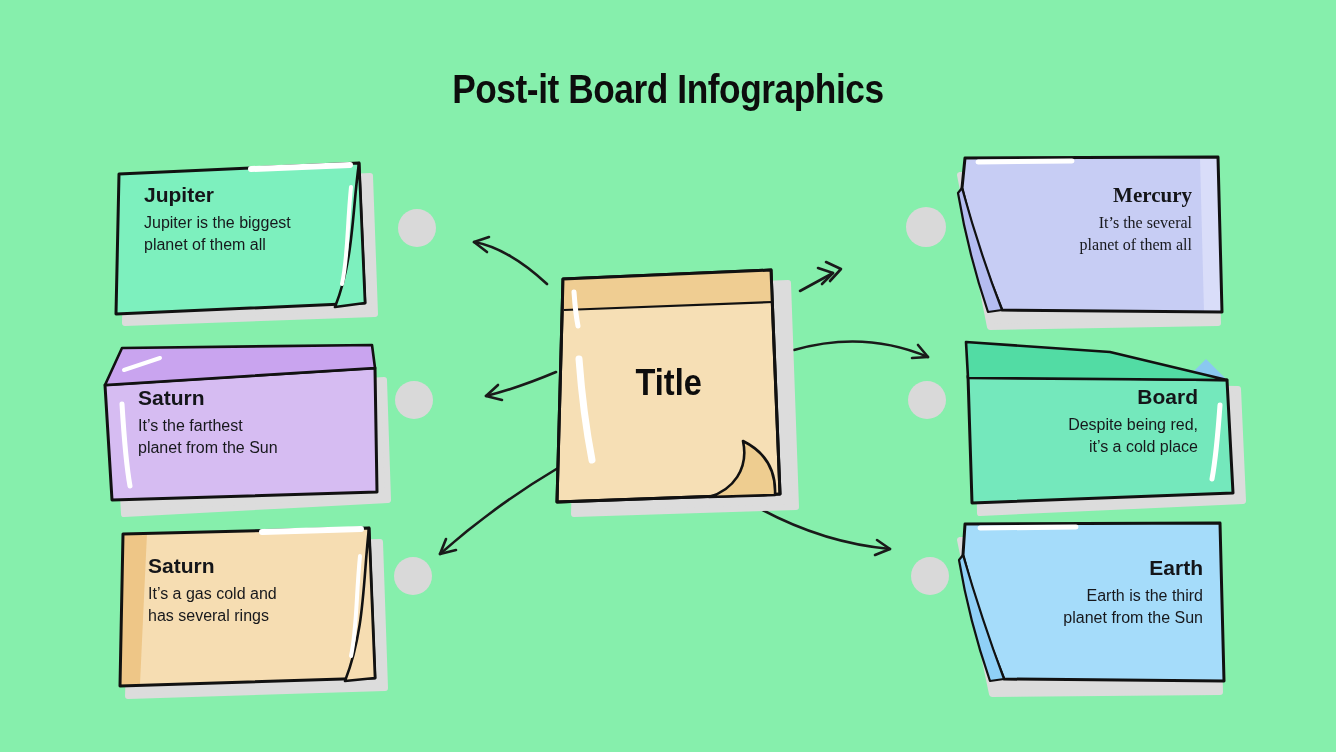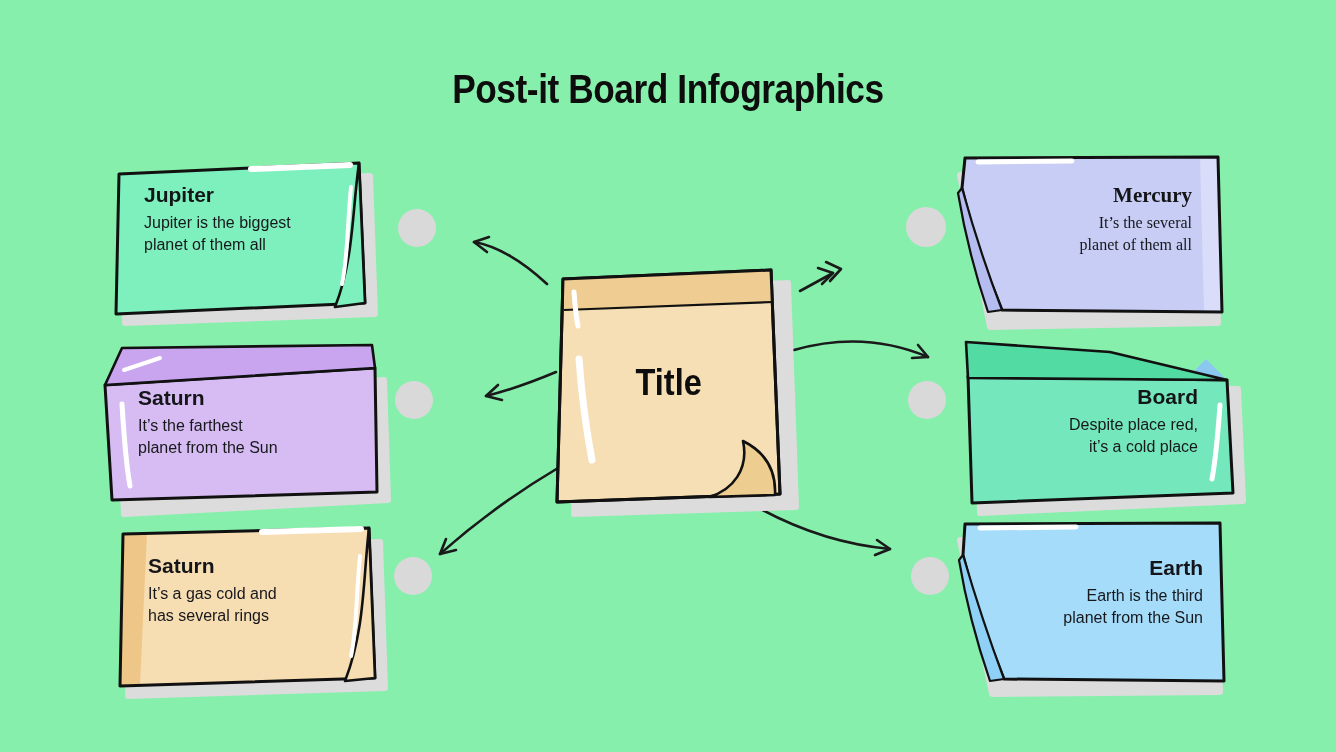--- a/index.html
+++ b/index.html
@@ -156,21 +156,21 @@
     <svg class="note-shape" viewBox="0 0 272 174" preserveAspectRatio="none">
       <path class="sh" d="M16 52 L276 56 L281 168 L18 180 Z"></path>
       <path d="M6 43 L265 47 L271 160 L10 170 Z" stroke="#111111" stroke-width="3" stroke-linejoin="round" fill="#74e8bc"></path>
       <path d="M230 40 L265 47 L244 26 Z" fill="#8ac8f0"></path>
       <path d="M4 9 L148 19 L265 47 L6 45 Z" stroke="#111111" stroke-width="2.6" stroke-linejoin="round" fill="#52dca4"></path>
       <path class="wht" d="M258 72 C256 100 254 124 250 146" stroke-width="5"></path>
     </svg>
     <div class="note-text right t-mars">
       <div class="note-title">Board</div>
       <div class="note-body">
-        <div>Despite place red,</div>
+        <div>Despite being red,</div>
         <div>it’s a cold place</div>
       </div>
     </div>
   </div>
 
   <div class="note n-earth">
     <svg class="note-shape" viewBox="0 0 274 176" preserveAspectRatio="none">
       <path class="sh" d="M10 14 L266 12 L270 166 L42 168 Z" transform="translate(-6,8)"></path>
       <path d="M9 6 L264 5 L268 163 L48 161 Q22 98 7 37 Z" stroke="#111111" stroke-width="3" stroke-linejoin="round" fill="#a5dcfa"></path>
       <path d="M7 37 Q26 102 48 161 L34 163 Q13 102 3 42 Z" stroke="#111111" stroke-width="2.2" stroke-linejoin="round" fill="#8fd0f7"></path>

